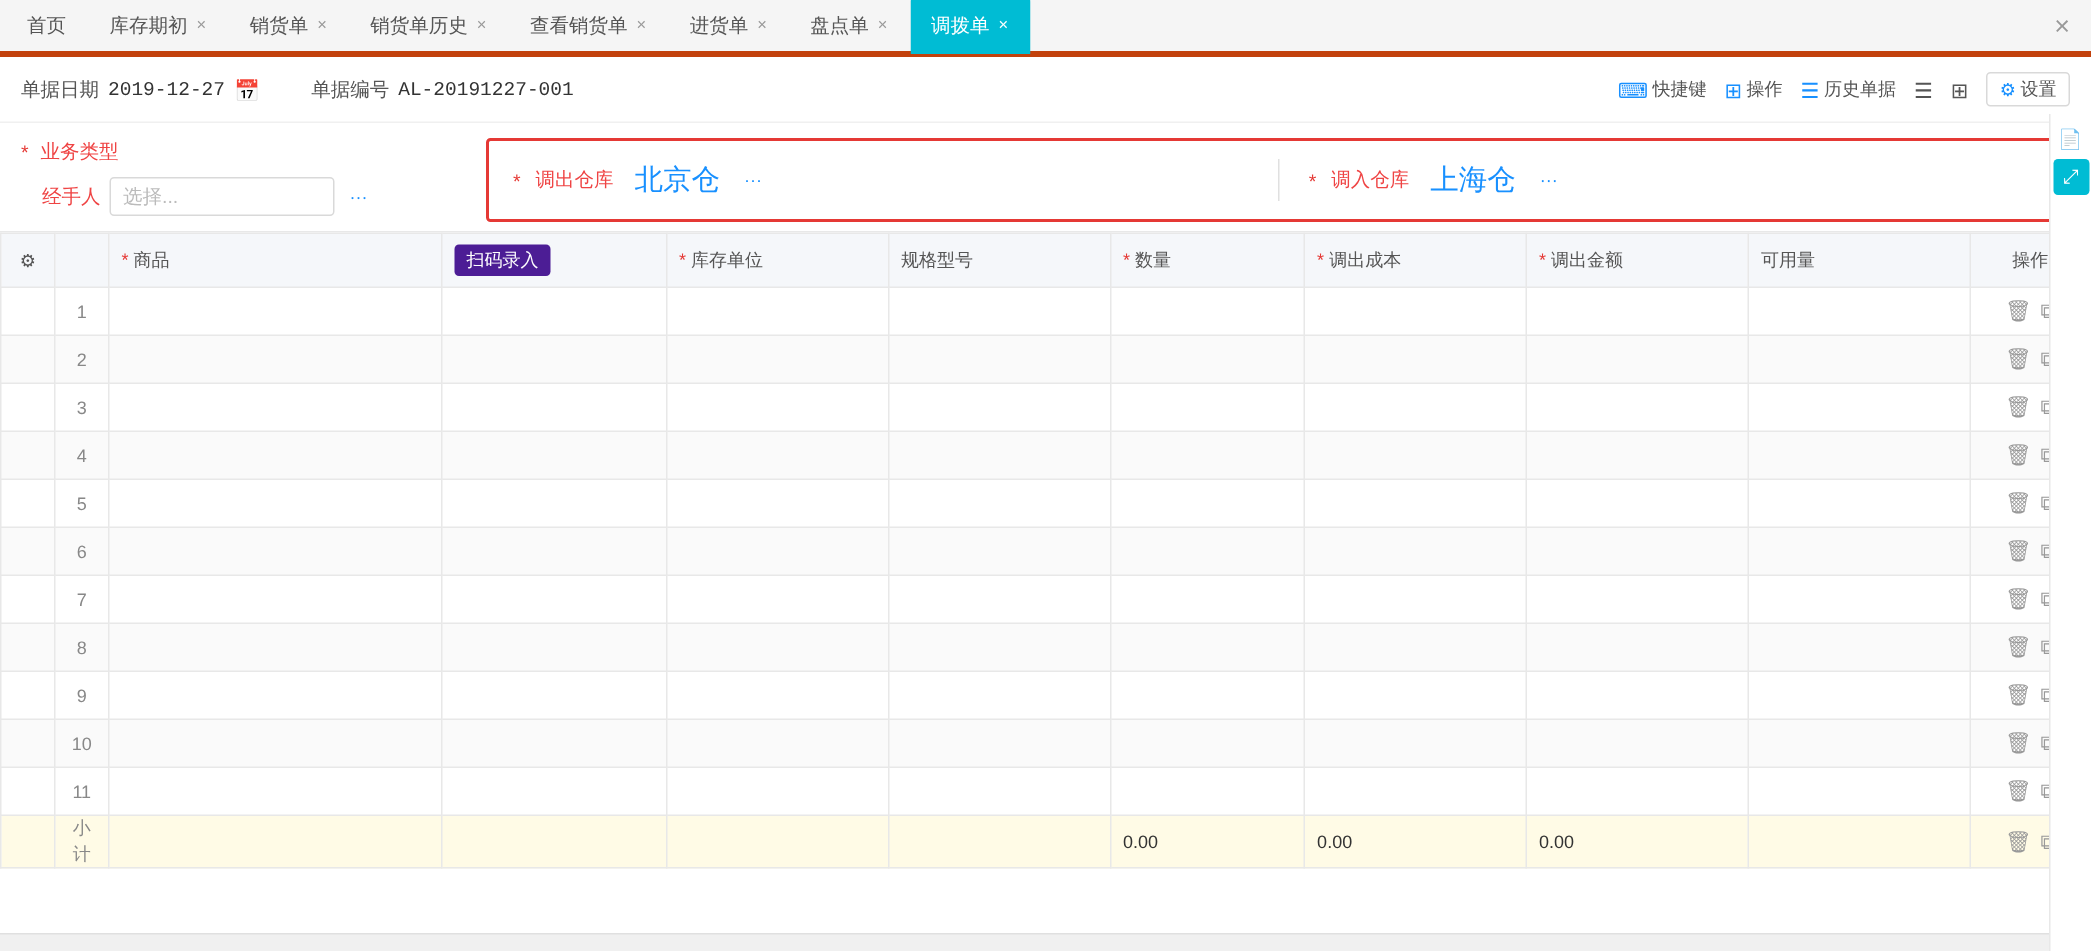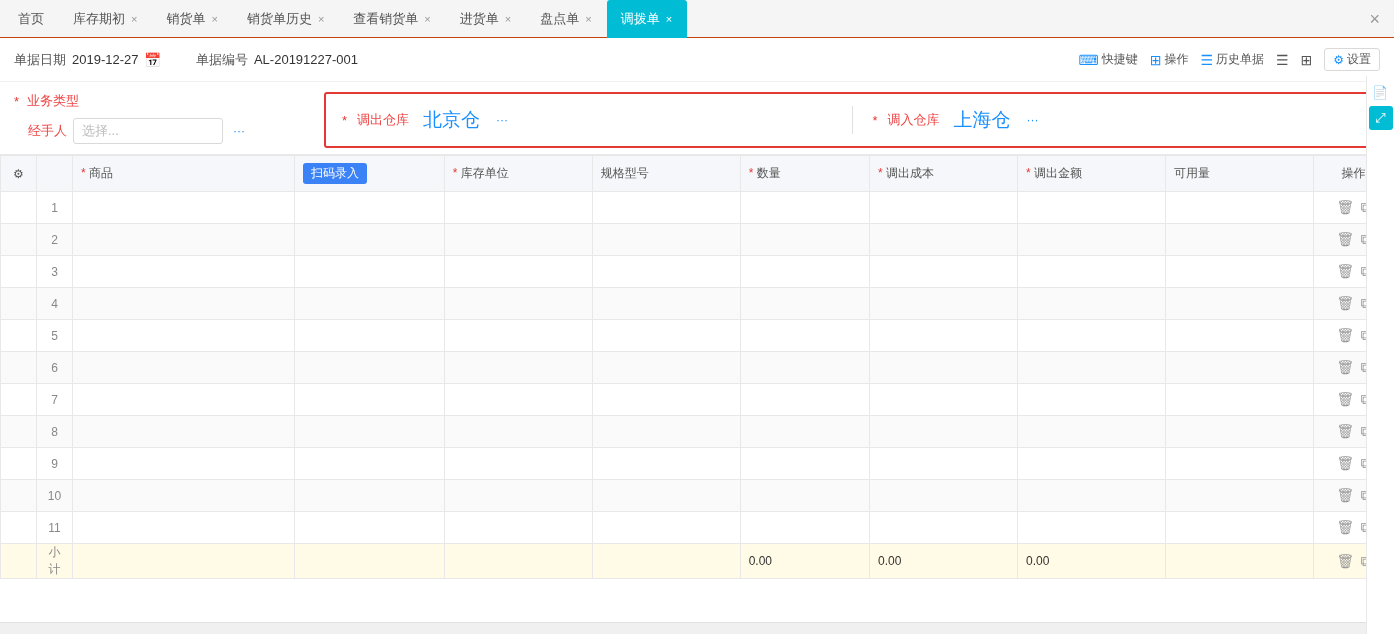--- a/index.html
+++ b/index.html
@@ -1,21 +1,21 @@
 <!DOCTYPE html>
 <html><head>
   <meta charset="utf-8">
   <style>
     * { box-sizing: border-box; margin: 0; padding: 0; }
     body { font-family: 'Microsoft YaHei', Arial, sans-serif; font-size: 13px; color: #333; background: #fff; width: 1394px; height: 634px; overflow: hidden; }
 
     
     .tab-bar {
       display: flex; align-items: center;
-      border-bottom: 1px solid #c2410c;
+      border-bottom: 4px solid #c2410c;
       background: #f5f5f5;
       height: 38px;
       padding: 0 4px;
       position: relative;
     }
     .tab-item {
       display: flex; align-items: center;
       padding: 0 14px;
       height: 38px;
       font-size: 13px;
@@ -48,21 +48,21 @@
     }
 
     
     .toolbar-row {
       display: flex; align-items: center;
       padding: 8px 14px;
       border-bottom: 1px solid #f0f0f0;
       height: 44px;
     }
     .toolbar-label { color: #555; margin-right: 6px; font-size: 13px; }
-    .toolbar-value { color: #333; font-size: 13px; margin-right: 4px; }
+    .toolbar-value { color: #333; font-size: 13px; margin-right: 4px; font-family: Liberation Mono, monospace; }
     .toolbar-icon { color: #1890ff; font-size: 14px; cursor: pointer; margin: 0 2px; }
     .toolbar-sep { margin: 0 16px; }
     .toolbar-right {
       margin-left: auto;
       display: flex; align-items: center; gap: 12px;
     }
     .toolbar-right-item {
       display: flex; align-items: center; gap: 3px;
       color: #555; font-size: 12px; cursor: pointer;
     }
@@ -162,21 +162,21 @@
     .col-scan { }
     .col-unit { min-width: 80px; }
     .col-spec { min-width: 80px; }
     .col-qty { min-width: 70px; }
     .col-cost { min-width: 80px; }
     .col-amount { min-width: 80px; }
     .col-available { min-width: 80px; }
     .col-ops { width: 80px; text-align: center; }
 
     .scan-btn {
-      background: #3b82f6;
+      background: #4c1d95;
       color: #fff;
       border: none;
       border-radius: 3px;
       padding: 2px 8px;
       font-size: 12px;
       cursor: pointer;
     }
     .ops-icons { display: flex; gap: 6px; justify-content: center; }
     .op-icon { color: #999; cursor: pointer; font-size: 14px; }
 

